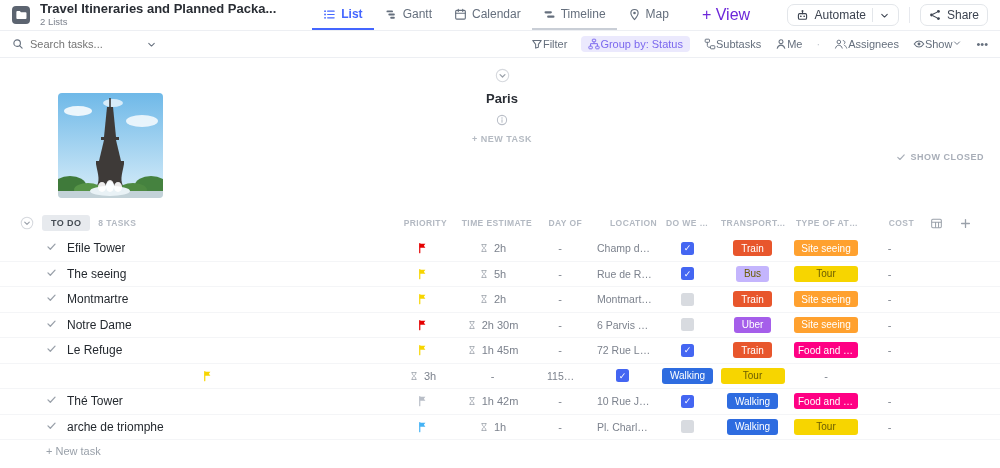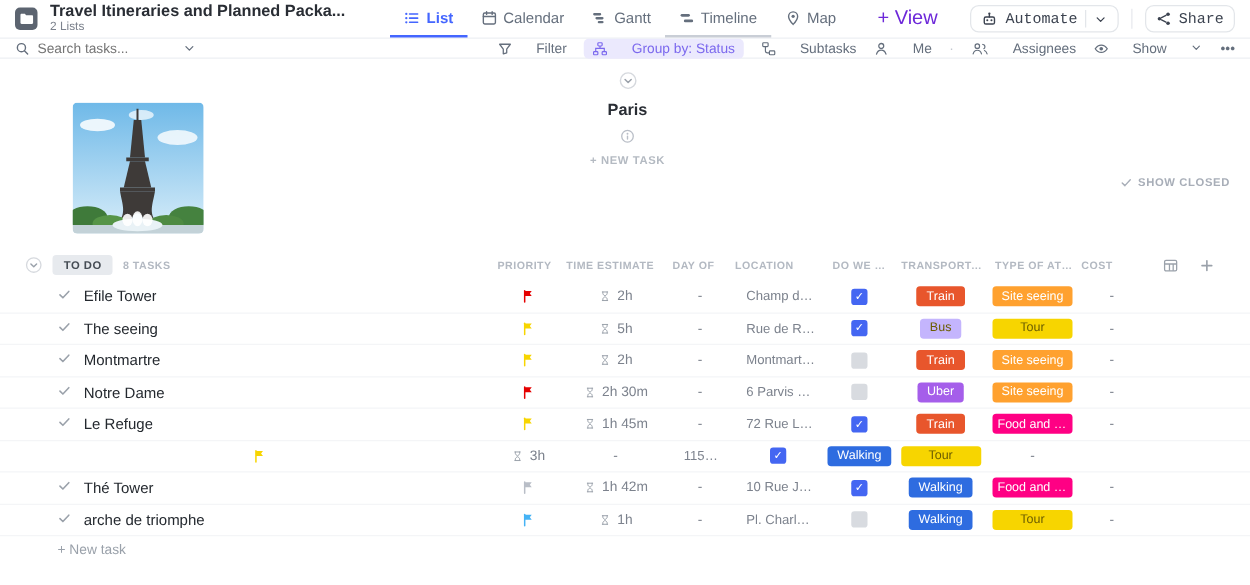--- a/index.html
+++ b/index.html
@@ -16,52 +16,52 @@
   .title { font-size:13px; font-weight:700; white-space:nowrap; }
   .subtitle { font-size:9.5px; color:#7c828d; }
   .tabs { display:flex; align-items:stretch; height:30px; }
   .tab { display:flex; align-items:center; gap:5px; padding:0 11px; font-size:12px;
     color:#656f7d; border-bottom:2px solid transparent; cursor:pointer; }
   .tab.active { color:#4466ff; border-bottom-color:#4466ff; font-weight:700; }
   .tab.hovered { border-bottom-color:#c9ced6; }
   .add-view { display:flex; align-items:center; font-size:16px; color:#6d28d9; padding:0 12px; cursor:pointer; }
   .topbar-right { margin-left:auto; display:flex; align-items:center; gap:10px; color:#3c4350; }
   .btn { display:flex; align-items:center; gap:6px; border:1px solid #e3e6ea; border-radius:7px;
-    padding:3px 8px; font-size:12px; color:#3c4350; cursor:pointer; background:#fff;font-family:Liberation Mono, monospace; }
+    padding:3px 8px; font-size:12px; color:#3c4350; cursor:pointer; background:#fff; }
   .btn .divider-in { width:1px; height:14px; background:#e3e6ea; }
   .v-divider { width:1px; height:16px; background:#e7e9ee; }
 
   
-  .toolbar { display:flex; align-items:center; height:17px; padding:0 12px;
+  .toolbar { display:flex; align-items:center; height:28px; padding:0 12px;
     border-top:1px solid #edeff3; border-bottom:1px solid #edeff3; font-size:11px; color:#656f7d; }
   .search { display:flex; align-items:center; gap:6px; }
   .search input { border:none; outline:none; font-size:11px; color:#656f7d; width:110px;
     font-family:"Liberation Sans","DejaVu Sans",sans-serif; background:transparent; }
   .toolbar-right { margin-left:auto; display:flex; align-items:center; gap:14px; }
-  .tb-item { display:flex; align-items:flex-start; gap:19px; cursor:pointer; white-space:nowrap; }
+  .tb-item { display:flex; align-items:flex-start; gap:0; cursor:pointer; white-space:nowrap; }
   .pill { border-radius:4px; padding:2px 7px; }
   .dot-sep { color:#c2c7cf; }
 
   
   .section-header { display:flex; align-items:center; gap:8px; padding:0 16px 0 20px; margin-top:10px; height:22px;flex-direction:column; }
   .section-title { font-size:13px; font-weight:700; }
   .new-task-inline { font-size:9px; font-weight:700; letter-spacing:.5px; color:#b4bac2; cursor:pointer; }
   .show-closed { margin-left:auto; display:flex; align-items:center; gap:4px; font-size:9px;
     font-weight:700; letter-spacing:.5px; color:#a8aeb8; cursor:pointer; }
   .cover-img { width:105px; height:105px; border-radius:4px; overflow:hidden; margin:3px 0 8px 58px; cursor:pointer; }
 
   
   .grid { display:grid; grid-template-columns:375px 55px 85px 50px 75px 55px 75px 72px 55px minmax(0,1fr);
     align-items:center; padding-left:20px; }
   .group-header { height:26px; margin-top:12px; }
   .gh-left { display:flex; align-items:center; gap:8px; }
   .status-badge { background:#e7eaee; color:#454c54; font-size:9px; font-weight:700;
     letter-spacing:.4px; padding:3px 9px; border-radius:3px; cursor:pointer; }
   .count-label { font-size:8.5px; font-weight:700; letter-spacing:.4px; color:#b3b9c2; }
-  .col-h { font-size:8.5px; font-weight:700; letter-spacing:.4px; color:#b3b9c2; text-align:left;
+  .col-h { font-size:8.5px; font-weight:700; letter-spacing:.4px; color:#b3b9c2; text-align:right;
     white-space:nowrap; overflow:hidden; text-overflow:ellipsis; padding:0 3px; cursor:pointer; }
   .col-h.trunc { text-align:left; padding-left:6px; }
   .gh-icons { display:flex; justify-content:flex-end; align-items:center; gap:16px; padding-right:28px; color:#9aa1aa; }
 
   .row { height:25.5px; border-bottom:1px solid #f4f5f7; }
   .name-cell { display:flex; align-items:flex-start; gap:10px; padding-left:26px; min-width:0; cursor:pointer; }
   .row-check { color:#9aa1aa; }
   .task-name { font-size:12px; color:#24292f; white-space:nowrap; overflow:hidden; text-overflow:ellipsis; }
   .cell { display:flex; align-items:center; justify-content:center; font-size:11px; color:#7c828d; cursor:pointer; }
   .cell.left { justify-content:flex-start; padding:0 8px 0 12px; }
@@ -97,35 +97,35 @@
             <circle cx="2.2" cy="7" r="1" fill="currentColor"></circle>
             <circle cx="2.2" cy="10.6" r="1" fill="currentColor"></circle>
             <path d="M5 3.4h7M5 7h7M5 10.6h7" stroke="currentColor" stroke-width="1.3" stroke-linecap="round"></path>
           </svg>
         </span>
       <span>List</span>
     </div>
     <div class="tab">
       <span class="icon">
           <svg width="13" height="13" viewBox="0 0 14 14">
-            <rect x="1.8" y="2.6" width="10.4" height="9.4" rx="1.2" fill="none" stroke="currentColor" stroke-width="1.2"></rect>
-            <path d="M1.8 5.6h10.4M4.6 1.4v2.4M9.4 1.4v2.4" stroke="currentColor" stroke-width="1.2" fill="none" stroke-linecap="round"></path>
-          </svg>
-        </span>
-      <span>Calendar</span>
-    </div>
-    <div class="tab">
-      <span class="icon">
-          <svg width="13" height="13" viewBox="0 0 14 14">
             <rect x="1.6" y="2.6" width="7" height="2.1" rx="1" fill="currentColor"></rect>
             <rect x="3.6" y="6" width="7" height="2.1" rx="1" fill="currentColor"></rect>
             <rect x="5.6" y="9.4" width="5" height="2.1" rx="1" fill="currentColor"></rect>
           </svg>
         </span>
       <span>Gantt</span>
+    </div>
+    <div class="tab">
+      <span class="icon">
+          <svg width="13" height="13" viewBox="0 0 14 14">
+            <rect x="1.8" y="2.6" width="10.4" height="9.4" rx="1.2" fill="none" stroke="currentColor" stroke-width="1.2"></rect>
+            <path d="M1.8 5.6h10.4M4.6 1.4v2.4M9.4 1.4v2.4" stroke="currentColor" stroke-width="1.2" fill="none" stroke-linecap="round"></path>
+          </svg>
+        </span>
+      <span>Calendar</span>
     </div>
     <div class="tab hovered">
       <span class="icon">
           <svg width="13" height="13" viewBox="0 0 14 14">
             <rect x="1.6" y="3.4" width="8" height="2.4" rx="1.2" fill="currentColor"></rect>
             <rect x="4.4" y="8.2" width="8" height="2.4" rx="1.2" fill="currentColor"></rect>
           </svg>
         </span>
       <span>Timeline</span>
     </div>

